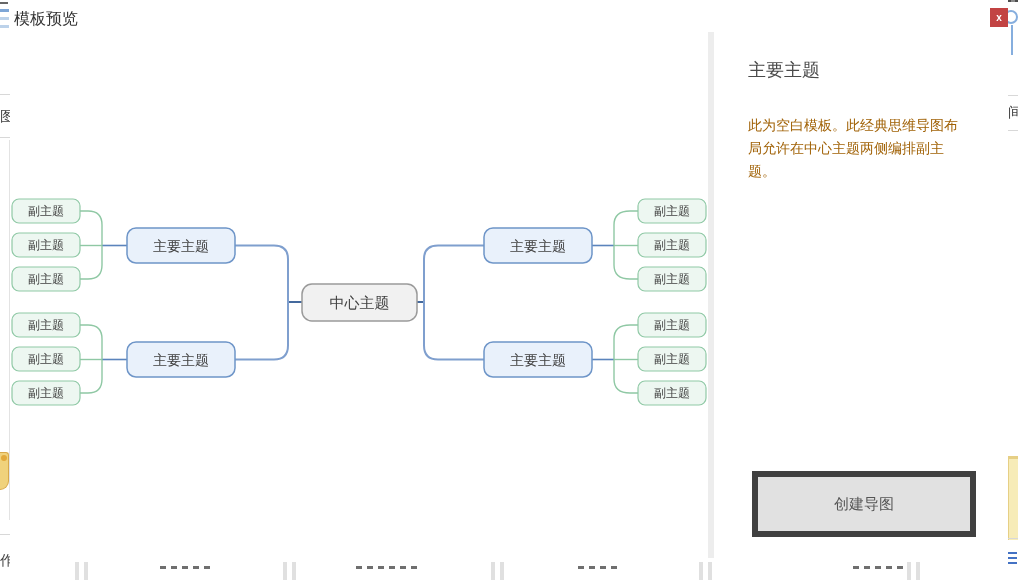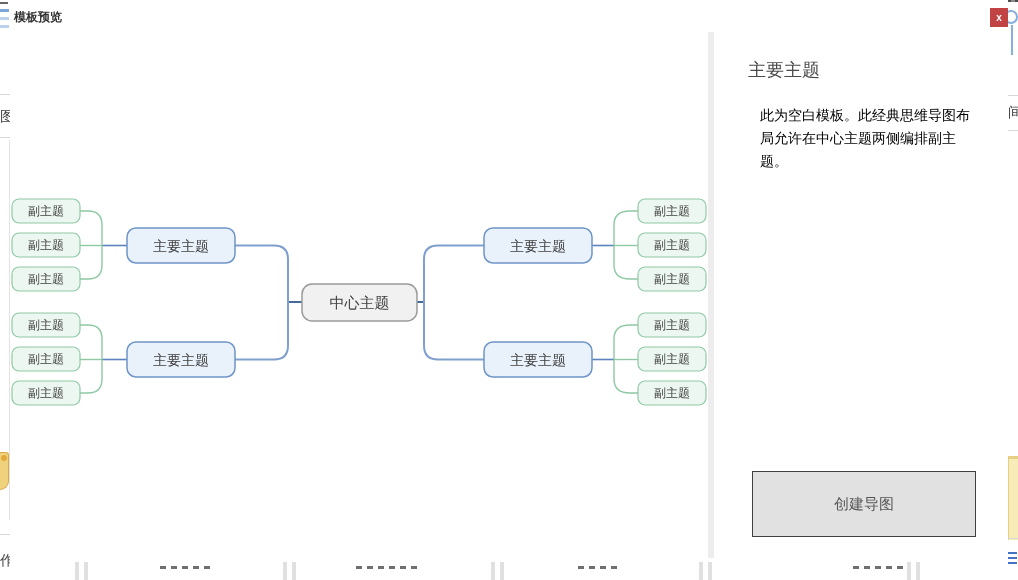--- a/index.html
+++ b/index.html
@@ -28,31 +28,31 @@
     border-top:3px solid #e6cf85; border-left:1px solid #e6cf85; }
   #bg-right-miniicon { right:1px; top:552px; width:9px; height:14px;
     background:repeating-linear-gradient(180deg,#4472c4 0 2px,transparent 2px 5px); }
   .bg-bar-pair { top:562px; width:13px; height:18px;
     border-left:4px solid #e0e0e0; border-right:4px solid #e0e0e0; }
   .bg-text-dashes { top:566px; height:3px;
     background:repeating-linear-gradient(90deg,#6f6f6f 0 6px,transparent 6px 11px); }
 
   
   #dialog { left:10px; top:0; width:998px; height:558px; background:#ffffff; }
-  #dialog-title { left:4px; top:9px; font-size:12px; color:#333;font-weight:bold; }
+  #dialog-title { left:4px; top:9px; font-size:16px; color:#333; }
   #close-btn { left:980px; top:8px; width:18px; height:19px; background:#c24343;
     color:#ffffff; font-size:10px; font-weight:bold; text-align:center; line-height:19px;
     cursor:pointer; }
   #preview-divider { left:698px; top:32px; width:6px; height:526px; background:#ededed; }
 
   
   #panel-title { left:738px; top:58px; font-size:18px; color:#4a4a4a; }
-  #panel-desc { left:738px; top:104px; width:216px; font-size:14px; line-height:23px; color:#000000;margin-left:12px; }
+  #panel-desc { left:738px; top:114px; width:216px; font-size:14px; line-height:23px; color:#a16207; }
   #create-btn { left:742px; top:471px; width:224px; height:66px; background:#e1e1e1;
-    border:1px solid #404040; font-size:15px; color:#555;
+    border:6px solid #404040; font-size:15px; color:#555;
     font-family:"Liberation Sans", sans-serif; cursor:pointer; }
 
   
   #map-svg { left:0; top:0; }
   .node-main { fill:#e9f1fb; stroke:#6e95c8; stroke-width:1.5; }
   .node-sub  { fill:#edf7f1; stroke:#90c9a6; stroke-width:1.2; }
   .node-center { fill:#f1f1f1; stroke:#9a9a9a; stroke-width:1.5; }
   .edge-blue  { fill:none; stroke:#7f9fce; stroke-width:2; }
   .edge-stub  { fill:none; stroke:#44699d; stroke-width:2; }
   .edge-seg   { fill:none; stroke:#5b84bc; stroke-width:1.6; }

